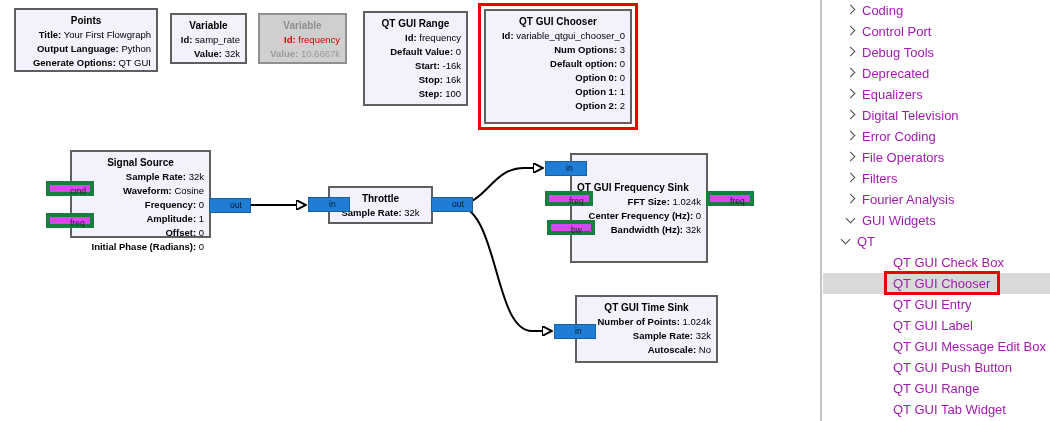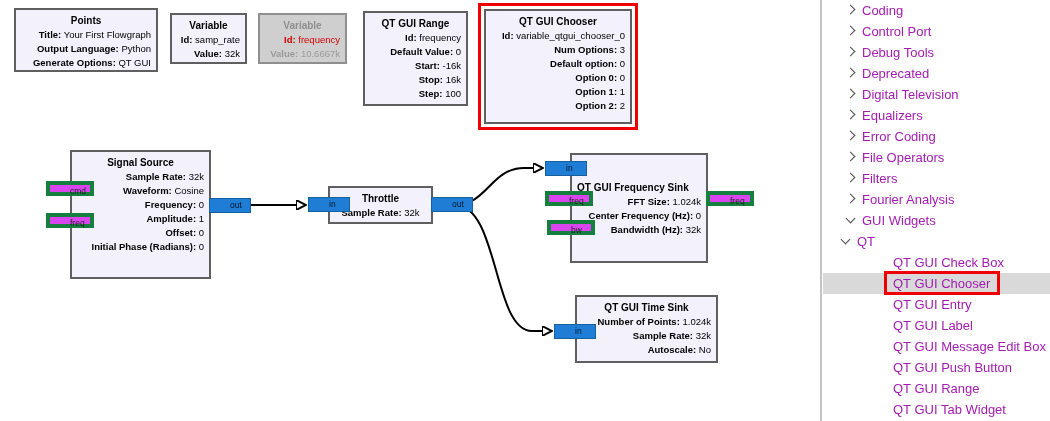--- a/index.html
+++ b/index.html
@@ -96,21 +96,21 @@
   <div class="block" style="left:484px;top:9px;width:148px;height:115px;">
     <div class="title">QT GUI Chooser</div>
     <div class="param"><span class="pl">Id:</span> <span>variable_qtgui_chooser_0</span></div>
     <div class="param"><span class="pl">Num Options:</span> <span>3</span></div>
     <div class="param"><span class="pl">Default option:</span> <span>0</span></div>
     <div class="param"><span class="pl">Option 0:</span> <span>0</span></div>
     <div class="param"><span class="pl">Option 1:</span> <span>1</span></div>
     <div class="param"><span class="pl">Option 2:</span> <span>2</span></div>
   </div>
 
-  <div class="block" style="left:70px;top:150px;width:141px;height:129px;">
+  <div class="block" style="left:70px;top:150px;width:141px;height:88px;">
     <div class="title">Signal Source</div>
     <div class="param"><span class="pl">Sample Rate:</span> <span>32k</span></div>
     <div class="param"><span class="pl">Waveform:</span> <span>Cosine</span></div>
     <div class="param"><span class="pl">Frequency:</span> <span>0</span></div>
     <div class="param"><span class="pl">Amplitude:</span> <span>1</span></div>
     <div class="param"><span class="pl">Offset:</span> <span>0</span></div>
     <div class="param"><span class="pl">Initial Phase (Radians):</span> <span>0</span></div>
   </div>
   <div class="port msg" style="left:46px;top:181px;width:24px;">cmd</div>
   <div class="port msg" style="left:46px;top:213px;width:24px;">freq</div>
@@ -156,25 +156,25 @@
     <div class="lrow lvl1">
         <span class="chev"></span>
         <span>Debug Tools</span>
       </div>
     <div class="lrow lvl1">
         <span class="chev"></span>
         <span>Deprecated</span>
       </div>
     <div class="lrow lvl1">
         <span class="chev"></span>
+        <span>Equalizers</span>
+      </div>
+    <div class="lrow lvl1">
+        <span class="chev"></span>
         <span>Digital Television</span>
-      </div>
-    <div class="lrow lvl1">
-        <span class="chev"></span>
-        <span>Equalizers</span>
       </div>
     <div class="lrow lvl1">
         <span class="chev"></span>
         <span>Error Coding</span>
       </div>
     <div class="lrow lvl1">
         <span class="chev"></span>
         <span>File Operators</span>
       </div>
     <div class="lrow lvl1">

